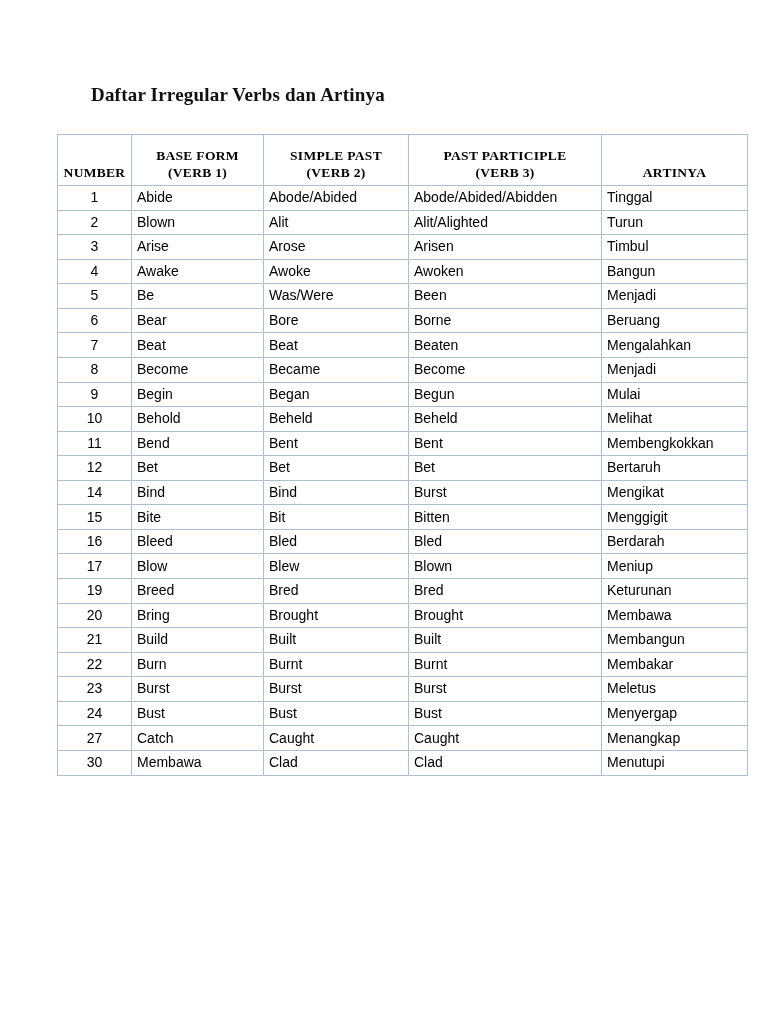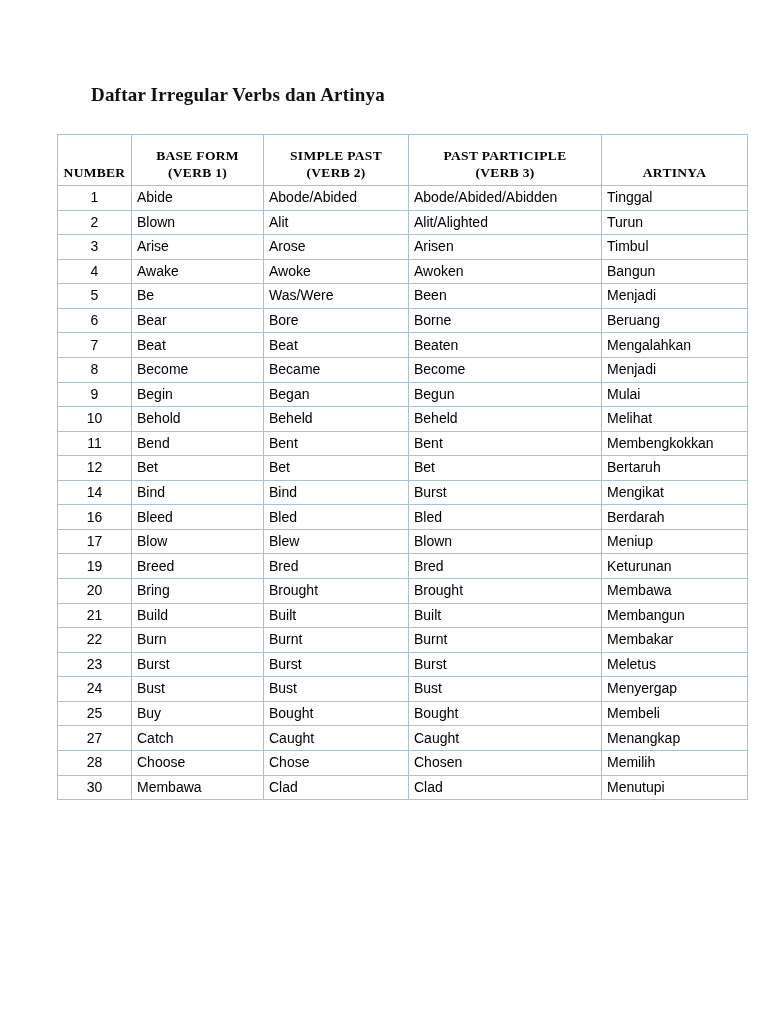--- a/index.html
+++ b/index.html
@@ -201,20 +201,27 @@
           <td class="text-cell">Bertaruh</td>
         </tr>
         <tr>
           <td class="num-cell">14</td>
           <td class="text-cell">Bind</td>
           <td class="text-cell">Bind</td>
           <td class="text-cell">Burst</td>
           <td class="text-cell">Mengikat</td>
         </tr>
         <tr>
+          <td class="num-cell">15</td>
+          <td class="text-cell">Bite</td>
+          <td class="text-cell">Bit</td>
+          <td class="text-cell">Bitten</td>
+          <td class="text-cell">Menggigit</td>
+        </tr>
+        <tr>
           <td class="num-cell">16</td>
           <td class="text-cell">Bleed</td>
           <td class="text-cell">Bled</td>
           <td class="text-cell">Bled</td>
           <td class="text-cell">Berdarah</td>
         </tr>
         <tr>
           <td class="num-cell">17</td>
           <td class="text-cell">Blow</td>
           <td class="text-cell">Blew</td>
@@ -257,41 +264,27 @@
           <td class="text-cell">Meletus</td>
         </tr>
         <tr>
           <td class="num-cell">24</td>
           <td class="text-cell">Bust</td>
           <td class="text-cell">Bust</td>
           <td class="text-cell">Bust</td>
           <td class="text-cell">Menyergap</td>
         </tr>
         <tr>
-          <td class="num-cell">25</td>
-          <td class="text-cell">Buy</td>
-          <td class="text-cell">Bought</td>
-          <td class="text-cell">Bought</td>
-          <td class="text-cell">Membeli</td>
-        </tr>
-        <tr>
           <td class="num-cell">27</td>
           <td class="text-cell">Catch</td>
           <td class="text-cell">Caught</td>
           <td class="text-cell">Caught</td>
           <td class="text-cell">Menangkap</td>
         </tr>
         <tr>
-          <td class="num-cell">28</td>
-          <td class="text-cell">Choose</td>
-          <td class="text-cell">Chose</td>
-          <td class="text-cell">Chosen</td>
-          <td class="text-cell">Memilih</td>
-        </tr>
-        <tr>
           <td class="num-cell">30</td>
           <td class="text-cell">Membawa</td>
           <td class="text-cell">Clad</td>
           <td class="text-cell">Clad</td>
           <td class="text-cell">Menutupi</td>
         </tr>
       </tbody>
   </table>
 
 </div>

